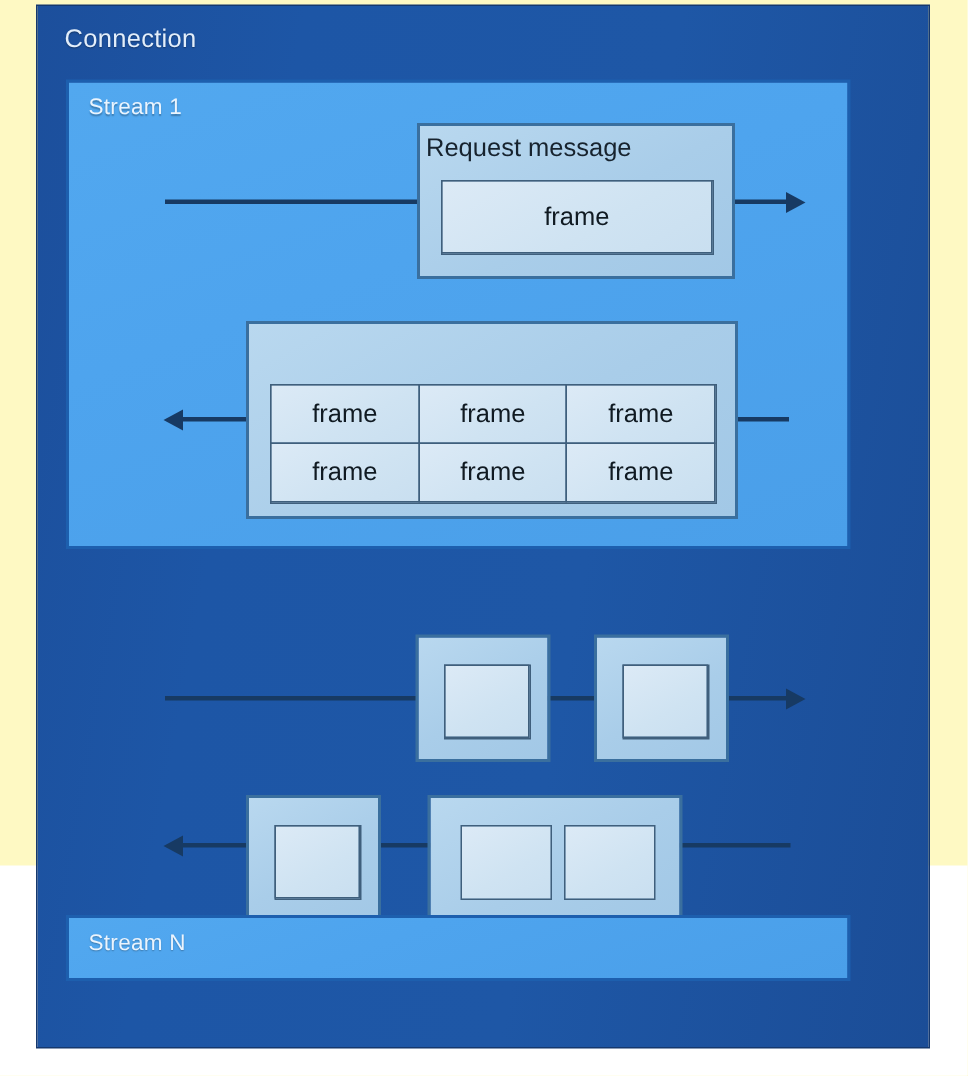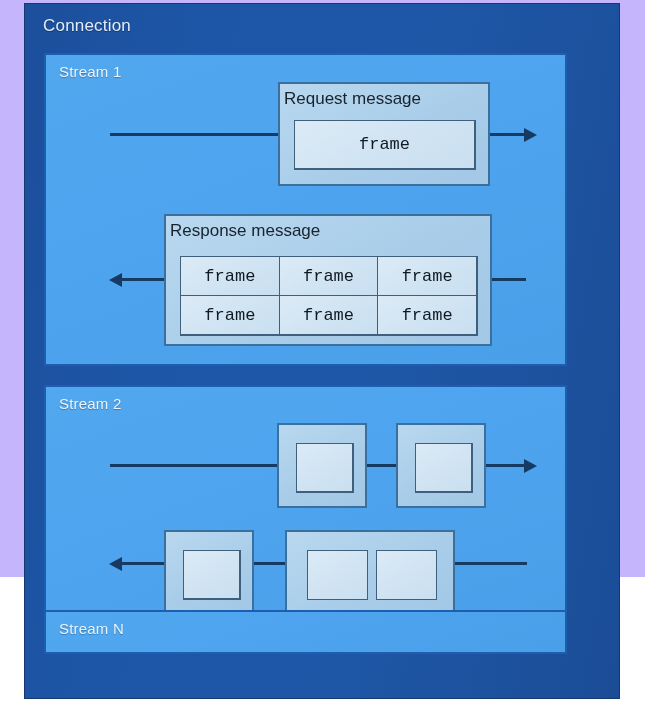--- a/index.html
+++ b/index.html
@@ -11,21 +11,21 @@
     width: 645px;
     height: 717px;
     font-family: "Liberation Sans", sans-serif;
     overflow: hidden;
   }
 
   #root {
     position: relative;
     width: 645px;
     height: 577px;
-    background: #c4b5fd;
+    background: #fef9c3;
   }
 
   
   .connection {
     position: absolute;
     left: 24px;
     top: 3px;
     width: 596px;
     height: 696px;
     background: linear-gradient(100deg, #1c4f9c 0%, #1d56a6 25%, #1e57a6 60%, #1b4d97 100%);
@@ -114,21 +114,20 @@
     background: linear-gradient(150deg, #dceaf6 0%, #cfe3f2 60%, #c9dff0 100%);
     border: 1px solid #3f5f7c;
     margin: -1px 0 0 -1px;
     box-sizing: border-box;
     display: flex;
     align-items: center;
     justify-content: center;
     font-size: 17px;
     color: #101a22;
     flex: 1 1 0;
-    font-family: Liberation Mono, monospace;
   }
   .frame.blank { font-size: 0; }
 
   
   #req-msg   { left: 278px; top: 82px;  width: 212px; height: 104px; }
   #req-frames{ left: 14px;  top: 36px;  width: 182px; height: 50px; }
 
   #res-msg   { left: 164px; top: 214px; width: 328px; height: 132px; }
   #res-frames{ left: 14px;  top: 40px;  width: 298px; height: 80px; }
 
@@ -173,38 +172,34 @@
       </div>
     </div>
   </div>
 
   <div class="line" style="left:490px; top:278px; width:36px;"></div>
 
   <div class="line" style="left:122px; top:278px; width:44px;"></div>
   <div class="arrow-head left" style="left:109px; top:273px;"></div>
 
   <div class="message" id="res-msg">
-    <div class="message-title">Response message</div>
     <div class="frames" id="res-frames">
       <div class="frame-row">
         <div class="frame">frame</div>
         <div class="frame">frame</div>
         <div class="frame">frame</div>
       </div>
       <div class="frame-row">
         <div class="frame">frame</div>
         <div class="frame">frame</div>
         <div class="frame">frame</div>
       </div>
     </div>
   </div>
 
-  <div class="stream" id="stream2">
-    <div class="stream-label">Stream 2</div>
-  </div>
 
   <div class="line" style="left:110px; top:464px; width:168px;"></div>
   <div class="line" style="left:365px; top:464px; width:33px;"></div>
   <div class="line" style="left:484px; top:464px; width:42px;"></div>
   <div class="arrow-head right" style="left:524px; top:459px;"></div>
 
   <div class="message msg-s2" id="s2-top-a">
     <div class="frames" id="s2-top-a-frames">
       <div class="frame-row">
         <div class="frame blank"></div>

